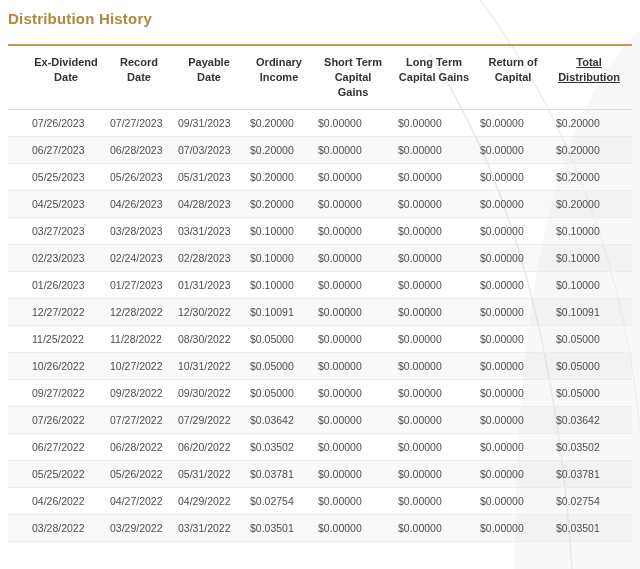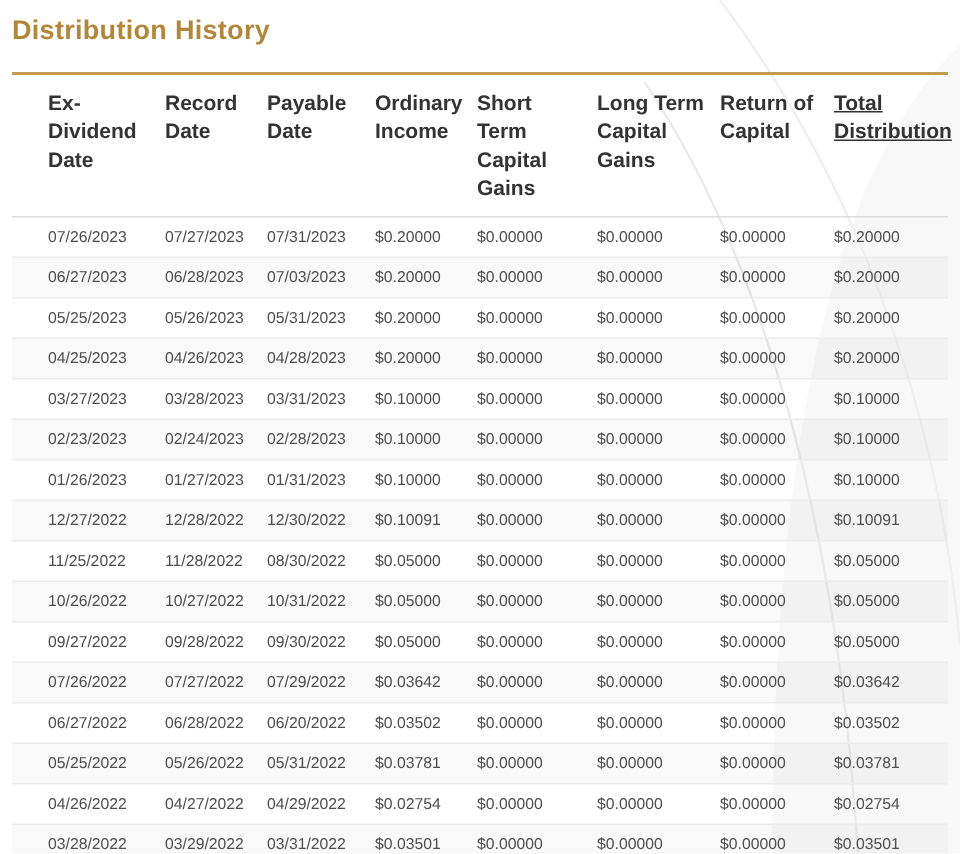--- a/index.html
+++ b/index.html
@@ -18,36 +18,36 @@
     z-index: 0;
     pointer-events: none;
   }
   .page {
     position: relative;
     z-index: 1;
     padding: 8px 8px 0 8px;
   }
   .page-title {
     color: var(--accent-gold, #B1873B);
-    font-size: 18px;
+    font-size: 15px;
     font-weight: bold;
     letter-spacing: 0.2px;
     margin: 2px 0 0 0;
   }
   .dist-table {
     width: 624px;
     margin-top: 17px;
     border-collapse: collapse;
     table-layout: fixed;
     border-top: 2px solid var(--table-top-border, #C49A4E);
   }
   .dist-table thead th {
-    text-align: left;
+    text-align: center;
     vertical-align: top;
-    font-size: 14px;
+    font-size: 11px;
     font-weight: bold;
     color: #333333;
     line-height: 1.35;
     padding: 9px 10px 9px 0;
     border-bottom: 1px solid #dcdcdc;
   }
   .dist-table tbody td {
     font-size: 10.5px;
     color: #4d4d4d;
     padding: 7px 8px 7px 0;
@@ -89,21 +89,21 @@
           <th>Short Term Capital Gains</th>
           <th>Long Term Capital Gains</th>
           <th>Return of Capital</th>
           <th>Total Distribution</th>
         </tr>
     </thead>
     <tbody>
         <tr>
           <td>07/26/2023</td>
           <td>07/27/2023</td>
-          <td>07/31/2023</td>
+          <td>09/31/2023</td>
           <td>$0.20000</td>
           <td>$0.00000</td>
           <td>$0.00000</td>
           <td>$0.00000</td>
           <td>$0.20000</td>
         </tr>
         <tr>
           <td>06/27/2023</td>
           <td>06/28/2023</td>
           <td>07/03/2023</td>

